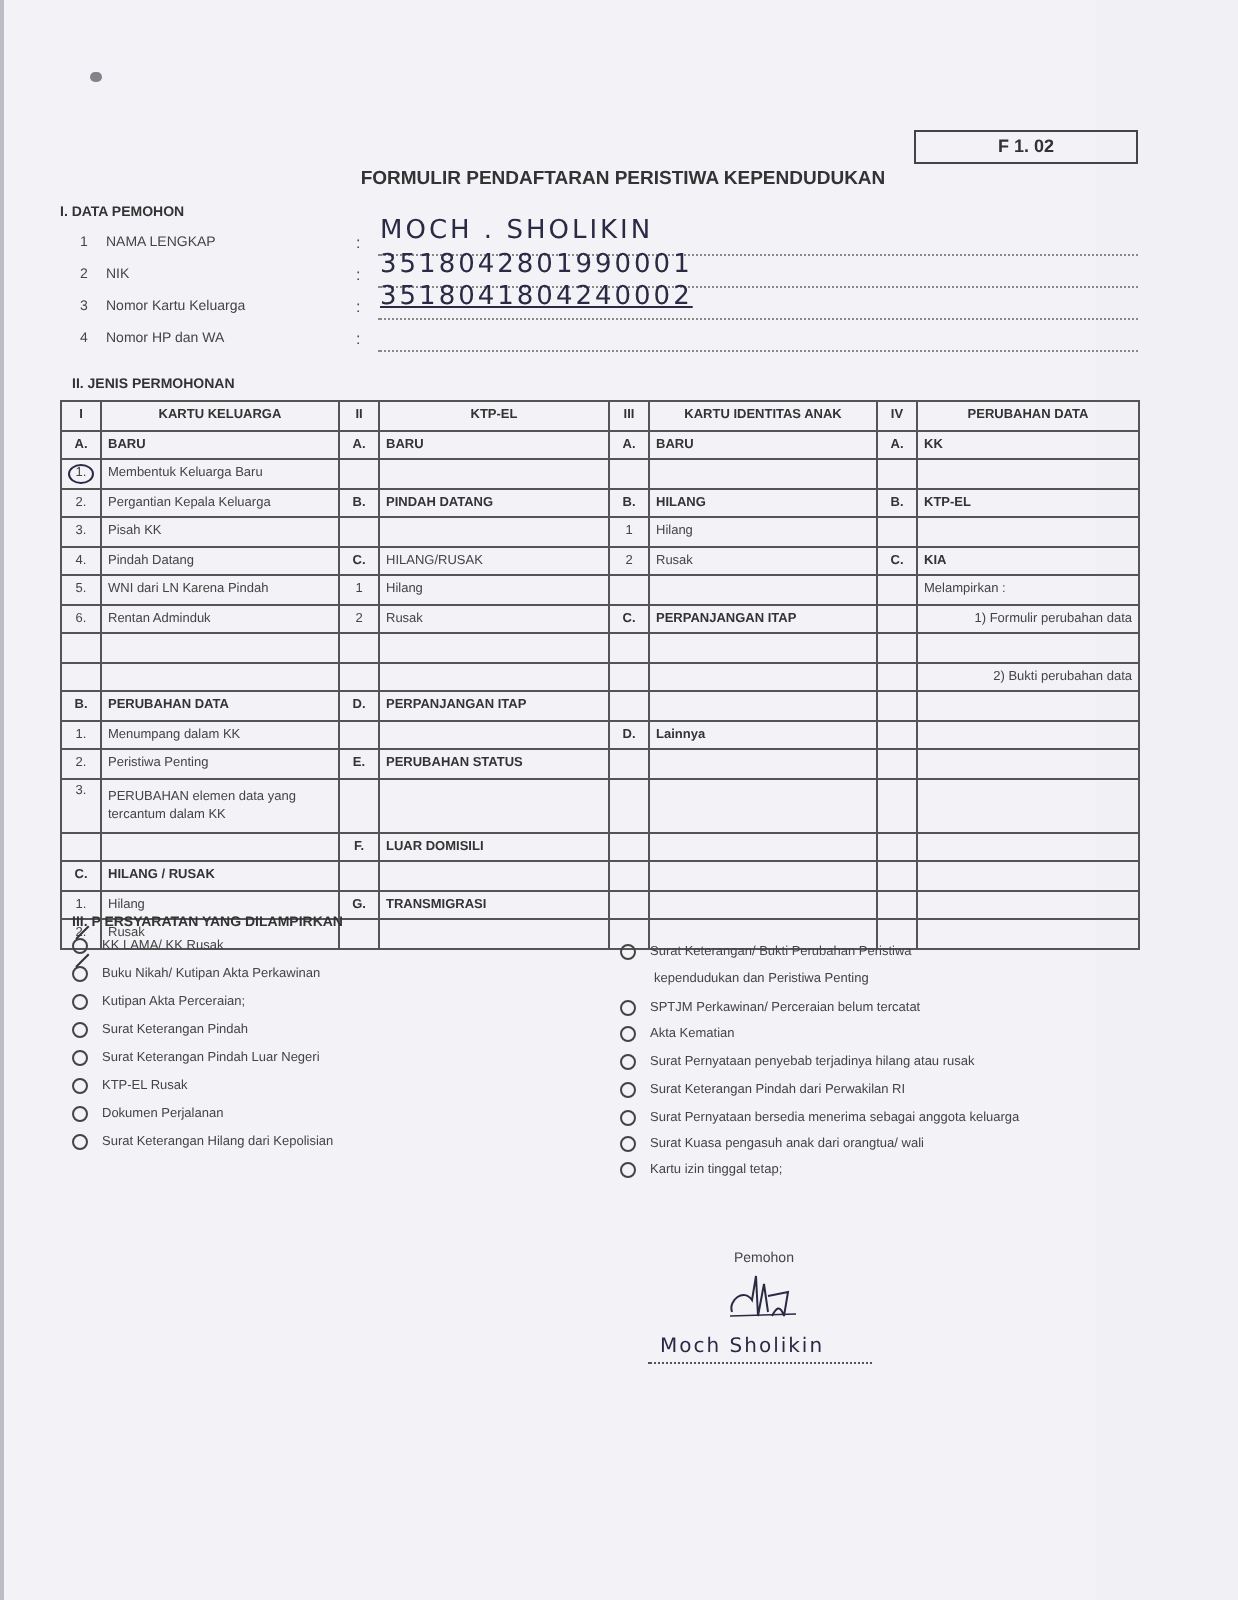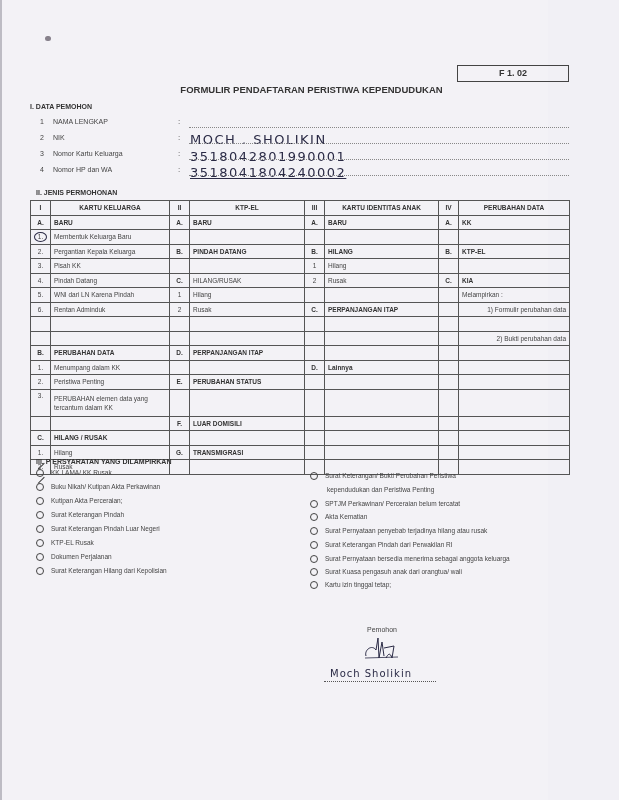--- a/index.html
+++ b/index.html
@@ -6,21 +6,21 @@
   body{width:619px;height:800px;background:#f1f0f5;position:relative;overflow:hidden;font-family:"Liberation Sans",sans-serif;color:#333;}
   .page{position:absolute;left:0;top:0;width:548px;height:800px;background:#f3f2f6;border-left:2px solid #bdbcc4;box-sizing:border-box;}
   .speck{position:absolute;left:43px;top:36px;width:6px;height:5px;background:#6b6470;border-radius:3px;opacity:.8;}
   .code-box{position:absolute;left:455px;top:65px;width:112px;height:17px;border:1.5px solid #444;box-sizing:border-box;font-size:9px;font-weight:bold;text-align:center;line-height:15px;color:#333;}
   .title{position:absolute;left:0;width:619px;top:84px;text-align:center;font-size:9.5px;font-weight:bold;color:#333;}
   .sec{position:absolute;font-size:7px;font-weight:bold;color:#333;}
   .row-lbl{position:absolute;font-size:7px;color:#444;}
   .row-num{position:absolute;font-size:7px;color:#444;}
   .colon{position:absolute;font-size:8px;color:#444;}
   .line{position:absolute;border-bottom:1px dotted #888;height:0;}
-  .hand{position:absolute;font-family:"DejaVu Sans",sans-serif;font-size:13px;letter-spacing:1.5px;color:#2a2a45;font-weight:normal;margin-top:24px;}
+  .hand{position:absolute;font-family:"DejaVu Sans",sans-serif;font-size:13px;letter-spacing:1.5px;color:#2a2a45;font-weight:normal;}
   table.grid{position:absolute;left:28px;top:200px;border-collapse:collapse;table-layout:fixed;width:539px;}
   table.grid td{border:1px solid #555;font-size:6.5px;height:13.5px;padding:0 3px;color:#444;white-space:nowrap;overflow:hidden;vertical-align:middle;}
   table.grid tr.hdr td{font-weight:bold;text-align:center;color:#333;}
   table.grid td.b{font-weight:bold;color:#333;}
   table.grid td.c{text-align:center;}
   table.grid td.r{text-align:right;}
   table.grid tr.tall td{height:24px;}
   table.grid td.wrap{white-space:normal;line-height:9px;}
   .circled{display:inline-block;border:1px solid #2a2a45;border-radius:50%;width:11px;height:8px;line-height:8px;text-align:center;}
   .req{position:absolute;font-size:6.5px;color:#444;white-space:nowrap;}

